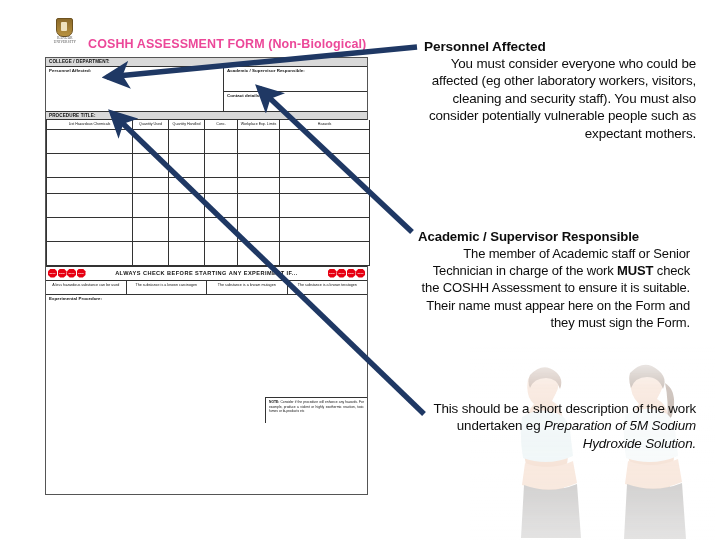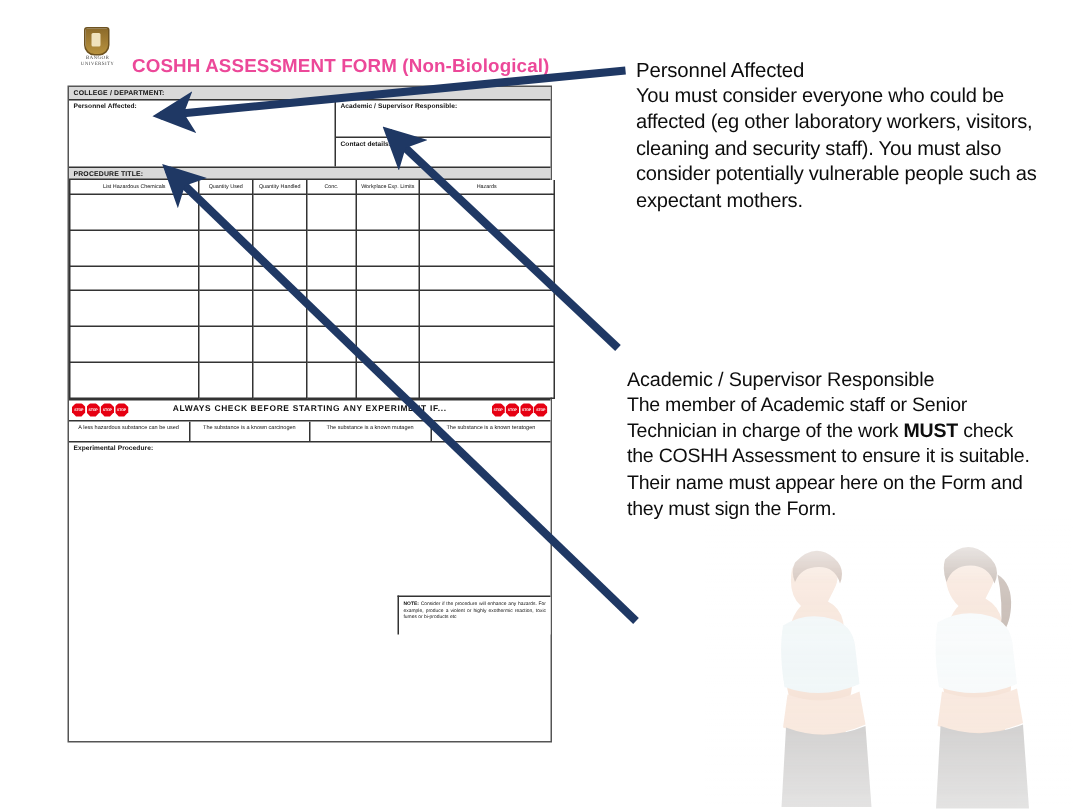--- a/index.html
+++ b/index.html
@@ -92,28 +92,28 @@
     border:1px solid #333;border-right:none;border-bottom:none;
     background:#ffffff;box-sizing:border-box;
     font-size:3.3px;line-height:4.5px;padding:2.5px 3px;color:#111;text-align:justify;
   }
   #note-box b{font-weight:bold;}
   
   #arrows{position:absolute;left:0;top:0;width:720px;height:540px;pointer-events:none;}
   
   .ann{position:absolute;width:272px;color:#0d0d0d;}
   .ann h3{
-    margin:0;font-size:13.6px;font-weight:normal;line-height:17px;letter-spacing:-.1px;
+    margin:0;font-size:13.6px;font-weight:bold;line-height:17px;letter-spacing:-.1px;
   }
   .ann p{
-    margin:0;font-size:13.4px;line-height:17.4px;letter-spacing:-.15px;
+    margin:0;font-size:13.4px;line-height:17.4px;letter-spacing:-.15px;text-align:right;
   }
   .ann .it{font-style:italic;}
   #ann-personnel{left:424px;top:38px;}
-  #ann-academic{left:418px;top:228px;margin-top:16px;}
+  #ann-academic{left:418px;top:228px;}
   #ann-academic h3{font-size:13.2px;}
   #ann-academic p{font-size:13px;line-height:17.2px;}
   #ann-procedure{left:424px;top:400px;}
 </style>
 </head>
 <body>
 
 <div id="bg-photo">
   <svg width="245" height="195" viewBox="0 0 245 195">
     <defs>
@@ -291,13 +291,14 @@
   <h3>Personnel Affected</h3>
   <p>You must consider everyone who could be affected (eg other laboratory workers, visitors, cleaning and security staff).  You must also consider potentially vulnerable people such as expectant mothers.</p>
 </div>
 
 <div class="ann" id="ann-academic">
   <h3>Academic / Supervisor Responsible</h3>
   <p><span>The member of Academic staff or Senior Technician in charge of the work </span><b>MUST</b><span> check the COSHH Assessment to ensure it is suitable. Their name must appear here on the Form and they must sign the Form.</span></p>
 </div>
 
 <div class="ann" id="ann-procedure">
+  <p><span>This should be a short description of the work undertaken eg </span><span class="it">Preparation of  5M Sodium Hydroxide Solution.</span></p>
 </div>
 
 </body></html>

